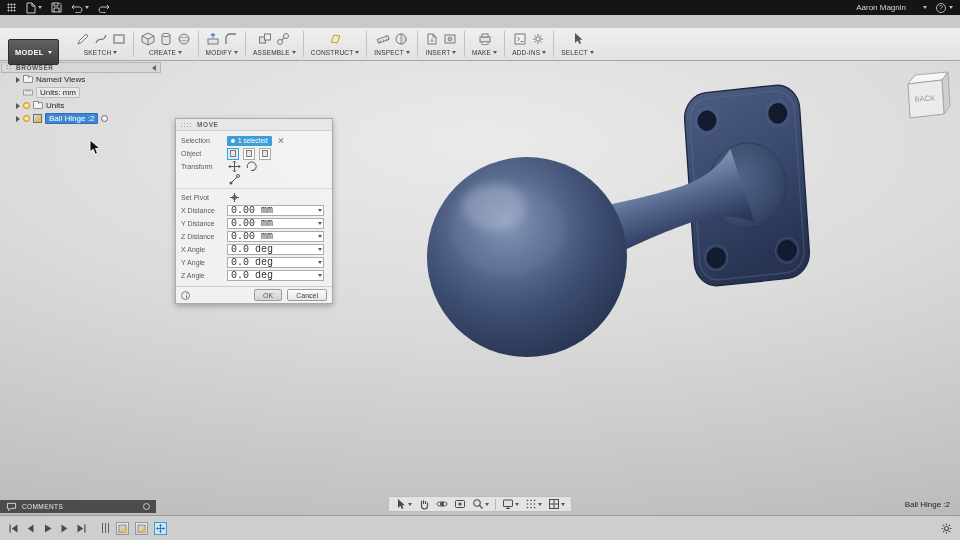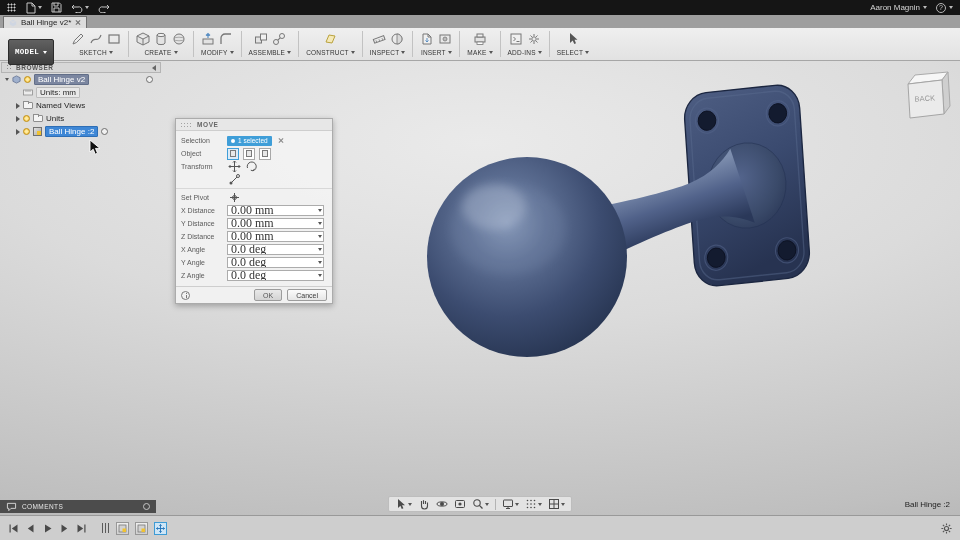--- a/index.html
+++ b/index.html
@@ -4,40 +4,40 @@
 <style>
   * { margin:0; padding:0; box-sizing:border-box; }
   html,body { width:960px; height:540px; overflow:hidden; font-family:"Liberation Sans",sans-serif; }
   .app { position:relative; width:960px; height:540px; background:#c9c9c9; }
 
   
   .appbar { position:absolute; top:0; left:0; right:0; height:15px; background:#151515; display:flex; align-items:center; padding:0 7px; gap:9px; z-index:50; }
   .abtn { display:flex; align-items:center; gap:2px; }
   .abtn svg { display:block; }
   .appbar .spacer { flex:1; }
-  .user-btn { display:flex; align-items:center; gap:3px; color:#d6d6d6; font-size:8px; }
+  .user-btn { display:flex; align-items:center; gap:17px; color:#d6d6d6; font-size:8px; }
   .help-btn { display:flex; align-items:center; gap:3px; }
   .help-circle { width:10px; height:10px; border:1px solid #b5b5b5; border-radius:50%; color:#c9c9c9; font-size:7px; line-height:8px; text-align:center; }
 
   .tri-down { width:0; height:0; border-left:2.5px solid transparent; border-right:2.5px solid transparent; border-top:3px solid #555; display:inline-block; }
   .tri-down.lt { border-top-color:#bbb; }
   .tri-down.wh { border-top-color:#fff; }
   .tri-right { width:0; height:0; border-top:3px solid transparent; border-bottom:3px solid transparent; border-left:4px solid #555; display:inline-block; }
   .tri-left { width:0; height:0; border-top:3px solid transparent; border-bottom:3px solid transparent; border-right:4px solid #666; display:inline-block; }
 
   
   .tabbar { position:absolute; top:15px; left:0; right:0; height:13px; background:#9e9e9e; display:flex; align-items:flex-end; z-index:50; }
   .doc-tab { height:12px; margin-left:3px; background:#dcdcdc; border:1px solid #6f6f6f; border-bottom:none; display:flex; align-items:center; gap:4px; padding:0 5px; font-size:8px; color:#1e1e1e; }
   .x-icon { position:relative; width:6px; height:6px; display:inline-block; }
   .x-icon::before,.x-icon::after { content:""; position:absolute; left:0; top:2.5px; width:6px; height:1px; background:#6d6d6d; }
   .x-icon::before { transform:rotate(45deg); } .x-icon::after { transform:rotate(-45deg); }
 
   
   .toolbar { position:absolute; top:28px; left:0; right:0; height:33px; background:linear-gradient(#efefef,#e2e2e2); border-bottom:1px solid #a6a6a6; display:flex; align-items:center; z-index:50; }
-  .workspace-btn { margin:16px 10px 0 8px; height:24px; padding:12px 6px; background:linear-gradient(#616161,#3e3e3e); border:1px solid #2c2c2c; border-radius:2px; color:#fff; font-size:7.5px; font-weight:bold; display:flex; align-items:center; gap:4px; letter-spacing:0.3px;font-family:Liberation Mono, monospace; }
+  .workspace-btn { margin:16px 10px 0 8px; height:24px; padding:12px 6px; background:linear-gradient(#616161,#3e3e3e); border:1px solid #2c2c2c; border-radius:2px; color:#fff; font-size:7.5px; font-weight:bold; display:flex; align-items:center; gap:4px; letter-spacing:0.3px; }
   .tgroup { display:flex; flex-direction:column; align-items:center; justify-content:center; padding:1px 7px 2px; gap:2px; height:33px; }
   .ticons { display:flex; gap:4px; align-items:center; height:16px; }
   .ticon svg { display:block; width:14px; height:14px; }
   .tlabel { font-size:6.5px; color:#333; display:flex; align-items:center; gap:2px; letter-spacing:0.2px; }
   .tsep { width:1px; height:26px; background:#c2c2c2; }
 
   
   .viewport { position:absolute; top:61px; left:0; width:960px; height:454px; overflow:hidden;
     background:radial-gradient(ellipse 130% 100% at 50% 18%, #eaeaea 0%, #dbdbdb 40%, #bfbfbf 85%, #b1b1b1 100%); }
   .model-svg { position:absolute; left:0; top:0; pointer-events:none; }
@@ -72,21 +72,21 @@
   .x-sm { position:relative; width:6px; height:6px; display:inline-block; margin-left:4px; }
   .x-sm::before,.x-sm::after { content:""; position:absolute; left:0; top:2.5px; width:6px; height:1px; background:#888; }
   .x-sm::before { transform:rotate(45deg); } .x-sm::after { transform:rotate(-45deg); }
   .obj-btn { width:12px; height:12px; border:1px solid #a8a8a8; background:#fff; display:flex; align-items:center; justify-content:center; margin-right:2px; }
   .obj-btn.active { border-color:#3f9ed8; background:#ddebf7; }
   .obj-glyph { width:6px; height:7px; border:1px solid #7a7a7a; background:#e8e8e8; }
   .tf-btn { width:15px; height:13px; display:flex; align-items:center; justify-content:center; }
   .tf-btn svg { display:block; }
   .pivot-row { border-top:1px solid #d8d8d8; margin-top:2px; padding-top:2px; }
   .dim-wrap { position:relative; width:97px; height:11px; }
-  .dim-input { width:100%; height:100%; border:1px solid #acacac; background:#fff; font-size:12px; padding:0 9px 0 3px; color:#333; font-family:Liberation Serif, serif; }
+  .dim-input { width:100%; height:100%; border:1px solid #acacac; background:#fff; font-size:10px; padding:0 9px 0 3px; color:#333; font-family:Liberation Mono, monospace; }
   .dim-caret { position:absolute; right:2px; top:4px; }
   .md-footer { border-top:1px solid #cecece; height:17px; display:flex; align-items:center; padding:0 5px; gap:5px; margin-top:4px; }
   .info-icon { width:9px; height:9px; border:1px solid #7a7a7a; border-radius:50%; position:relative; }
   .info-icon::before { content:""; position:absolute; left:3.5px; top:1.5px; width:1px; height:1px; background:#7a7a7a; }
   .info-icon::after { content:""; position:absolute; left:3.5px; top:3.5px; width:1px; height:3px; background:#7a7a7a; }
   .btn { height:12px; padding:0 8px; font-size:7px; display:flex; align-items:center; border:1px solid #9c9c9c; border-radius:2px; color:#3c3c3c; }
   .btn-ok { background:linear-gradient(#e9e9e9,#d3d3d3); margin-left:auto; color:#555; }
   .btn-cancel { background:linear-gradient(#fbfbfb,#e6e6e6); }
 
   
@@ -152,29 +152,20 @@
     <span class="user-btn">
       <span>Aaron Magnin</span>
       <span class="tri-down lt"></span>
     </span>
     <span class="help-btn">
       <span class="help-circle">?</span>
       <span class="tri-down lt"></span>
     </span>
   </div>
 
-  <div class="tabbar">
-    <div class="doc-tab">
-      <svg width="8" height="8" viewBox="0 0 10 10">
-          <path d="M5 1 L9 3 L9 7 L5 9 L1 7 L1 3 Z M1 3 L5 5 L9 3 M5 5 V9" fill="#cfd6e2" stroke="#5a6larger478" stroke-width="0.8"></path>
-        </svg>
-      <span>Ball Hinge v2*</span>
-      <span class="x-icon"></span>
-    </div>
-  </div>
 
   <div class="toolbar">
     <div class="workspace-btn">
       <span>MODEL</span>
       <span class="tri-down wh"></span>
     </div>
 
     <div class="tgroup">
       <div class="ticons">
         <span class="ticon">
@@ -447,42 +438,33 @@
       </g>
     </svg>
 
     <div class="browser">
       <div class="browser-header">
         <span class="bh-grid"></span>
         <span>BROWSER</span>
         <span class="tri-left" style="margin-left:auto;"></span>
       </div>
 
-      <div class="brow">
-        <span class="tri-down"></span>
-        <svg width="9" height="9" viewBox="0 0 10 10">
-            <path d="M5 1 L9 3 L9 7 L5 9 L1 7 L1 3 Z" fill="#9fb0cd" stroke="#5a6a8c" stroke-width="0.8"></path>
-          </svg>
-        <span class="bulb-icon"></span>
-        <span class="chip chip-root">Ball Hinge v2</span>
-        <span class="radio-circle push-r"></span>
+
+      <div class="brow lvl1">
+        <span class="tri-right"></span>
+        <span class="folder-icon"></span>
+        <span>Named Views</span>
       </div>
 
       <div class="brow lvl1" style="padding-left:22px;">
         <svg width="10" height="7" viewBox="0 0 10 7">
             <rect x="0.5" y="1" width="9" height="5" fill="#ececec" stroke="#8e8e8e" stroke-width="0.8"></rect>
             <path d="M3 1v2 M5 1v2 M7 1v2" stroke="#8e8e8e" stroke-width="0.7"></path>
           </svg>
         <span class="chip chip-gray">Units: mm</span>
-      </div>
-
-      <div class="brow lvl1">
-        <span class="tri-right"></span>
-        <span class="folder-icon"></span>
-        <span>Named Views</span>
       </div>
 
       <div class="brow lvl1">
         <span class="tri-right"></span>
         <span class="bulb-icon"></span>
         <span class="folder-icon"></span>
         <span>Units</span>
       </div>
 
 

